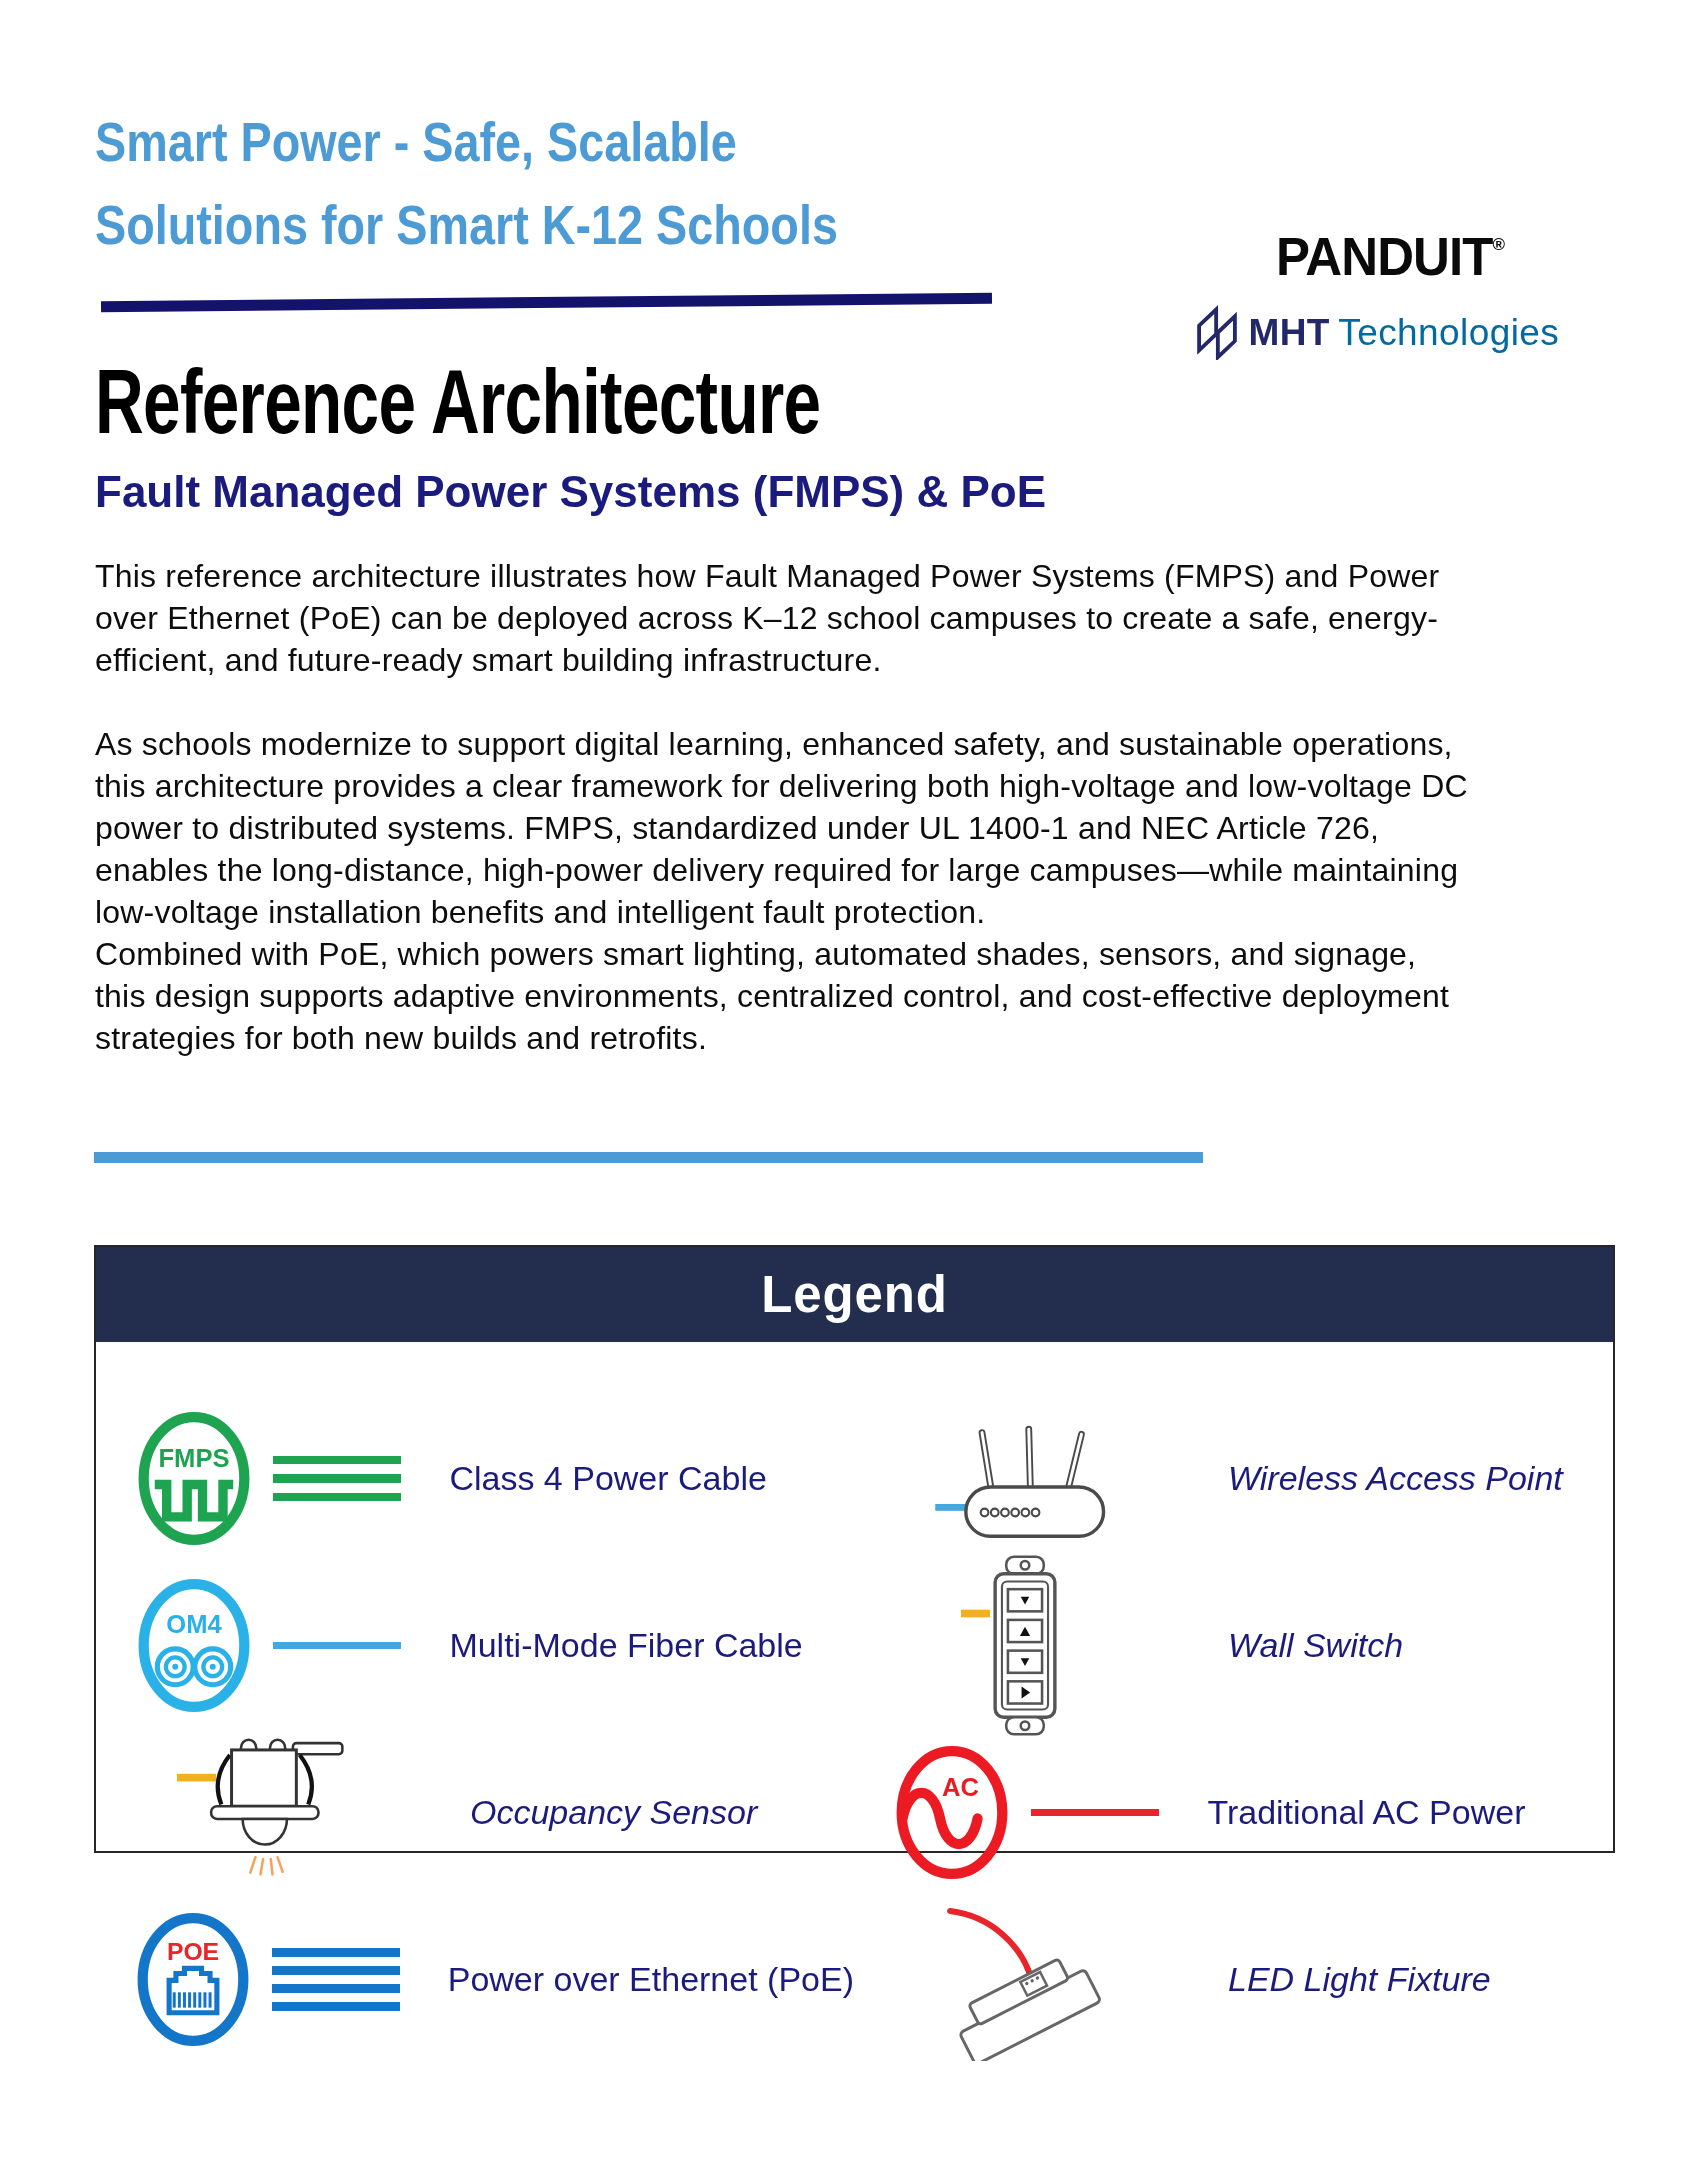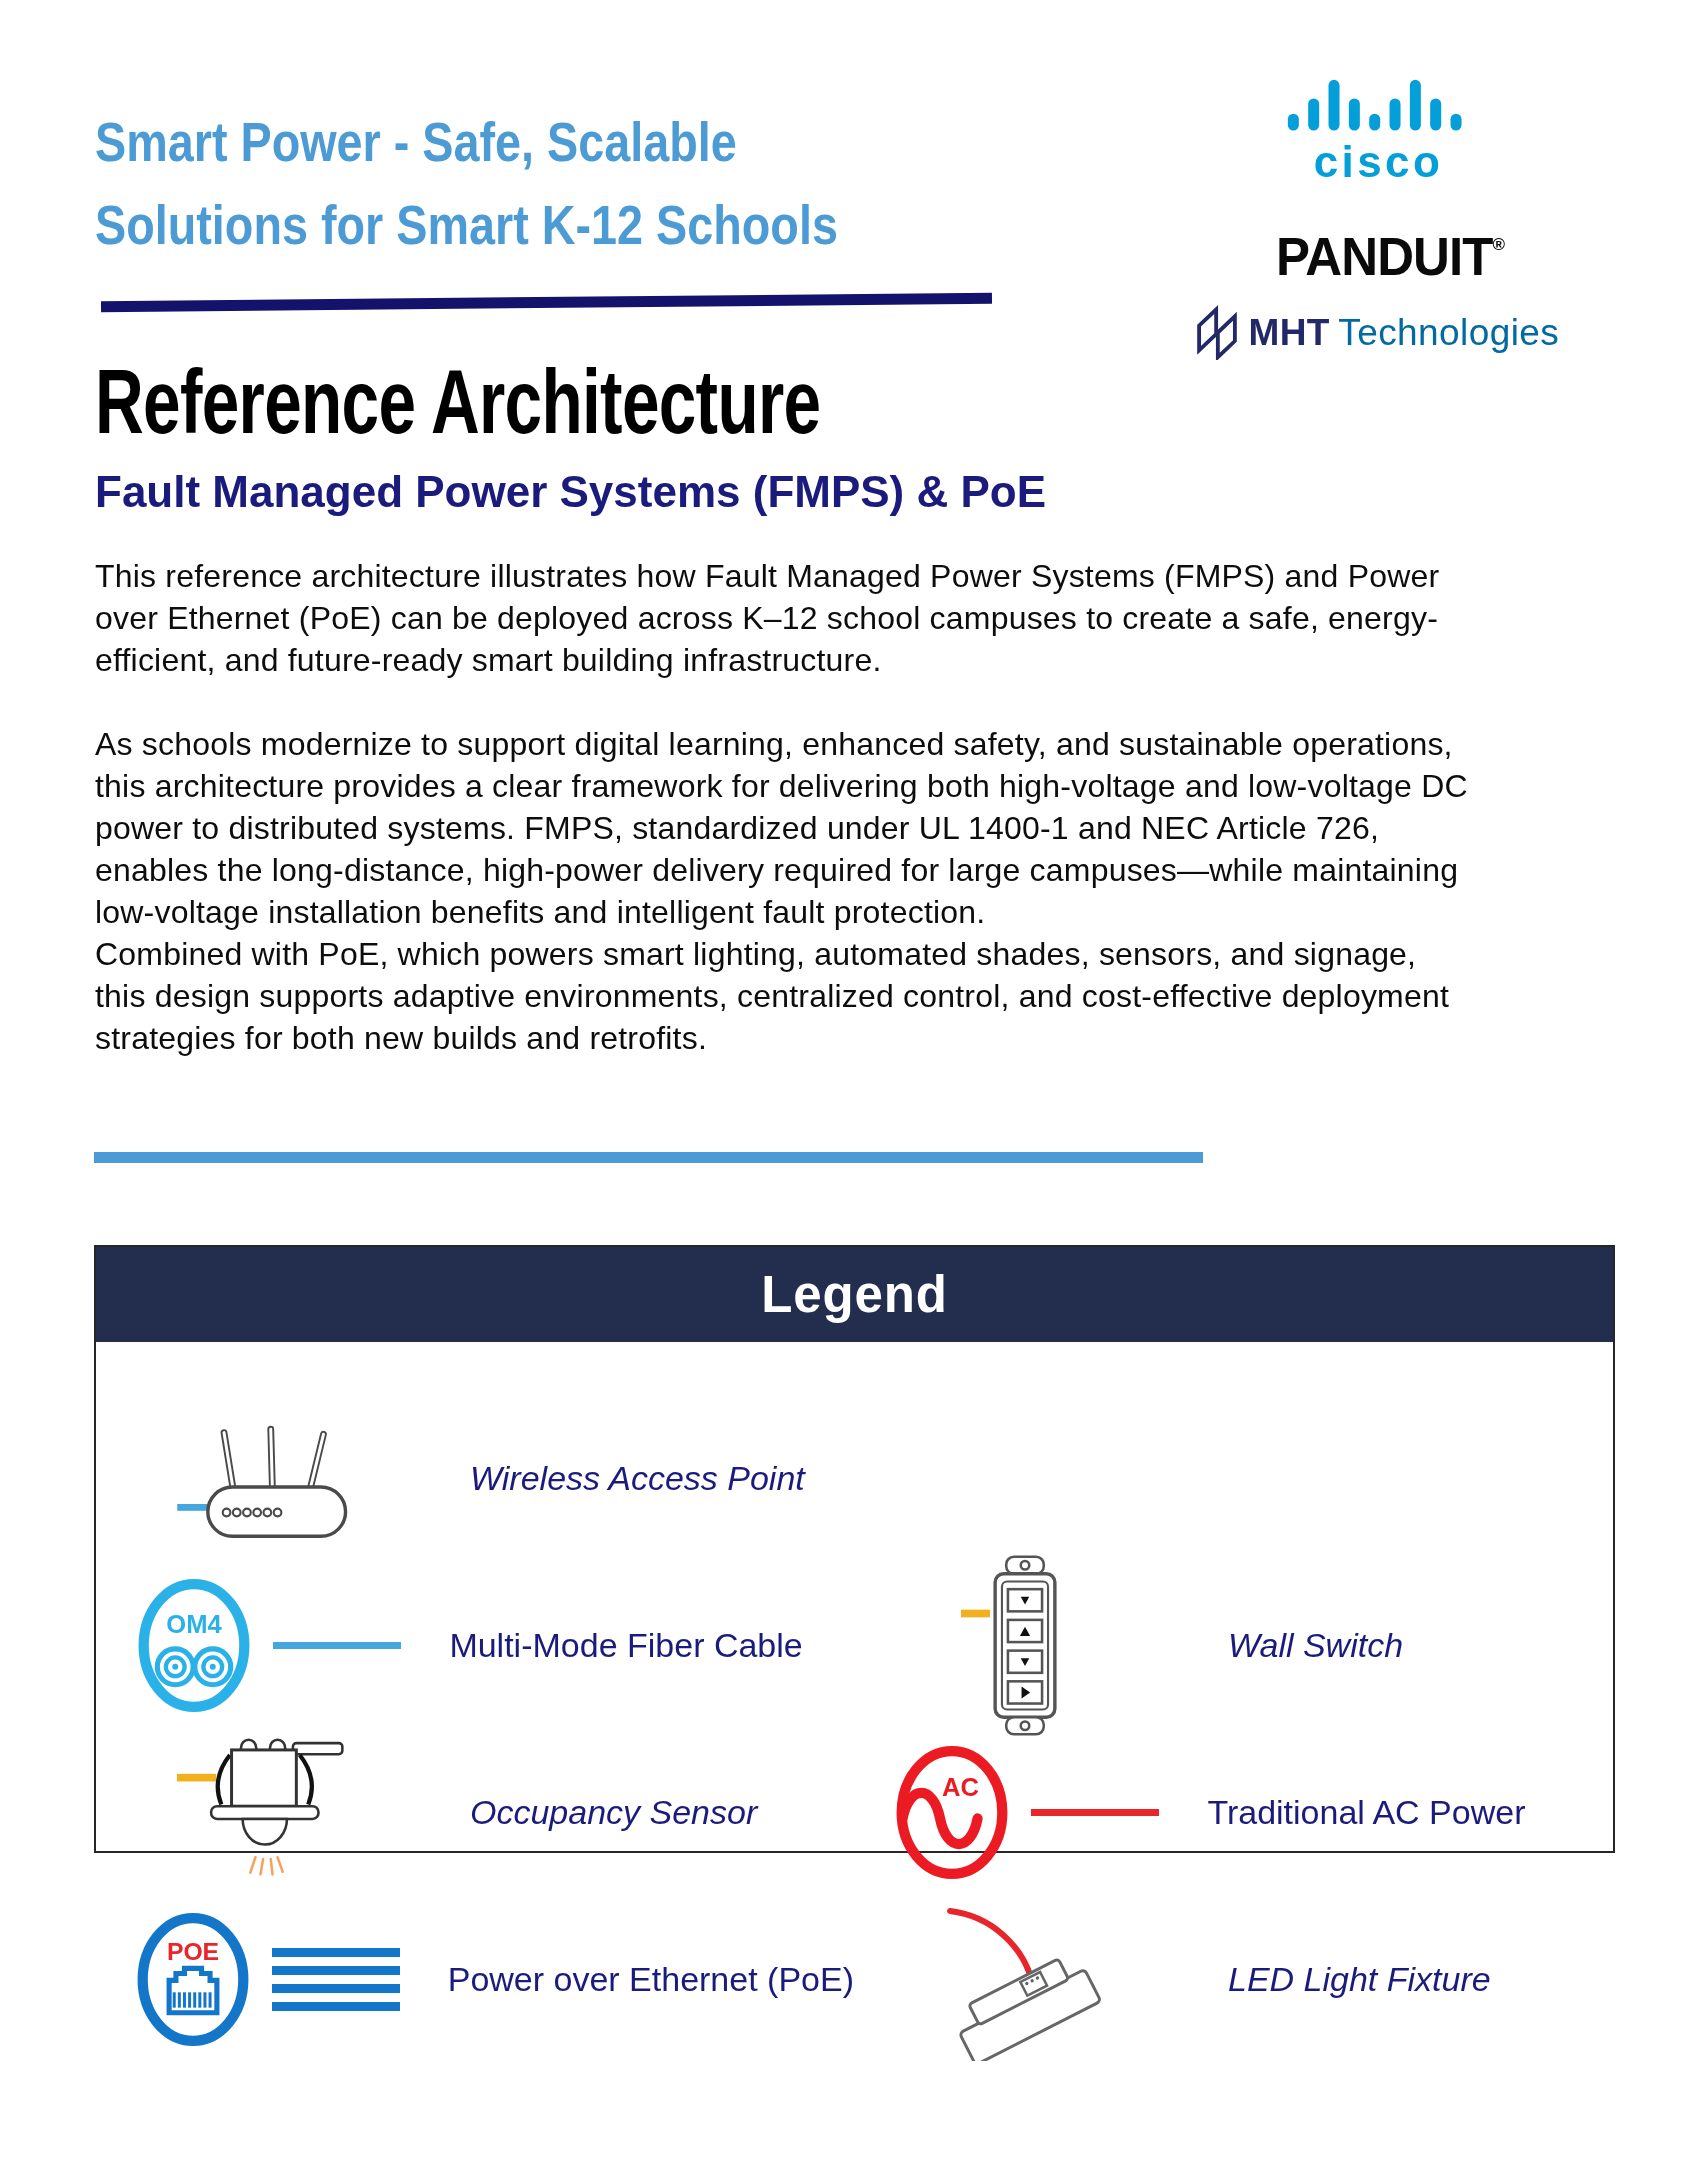--- a/index.html
+++ b/index.html
@@ -69,36 +69,20 @@
 </head>
 <body>
 
 <div class="page">
 
   <div class="doc-title">
     <div class="tline">Smart Power - Safe, Scalable</div>
     <div class="tline">Solutions for Smart K-12 Schools</div>
   </div>
 
-  <div class="cisco-block">
-    <svg width="193" height="61" viewBox="0 0 226 72">
-      <g fill="#049FD9">
-        <rect x="6" y="48" width="13" height="20" rx="6.5"></rect>
-        <rect x="30" y="30" width="13" height="38" rx="6.5"></rect>
-        <rect x="54" y="8" width="13" height="60" rx="6.5"></rect>
-        <rect x="78" y="30" width="13" height="38" rx="6.5"></rect>
-        <rect x="102" y="48" width="13" height="20" rx="6.5"></rect>
-        <rect x="126" y="30" width="13" height="38" rx="6.5"></rect>
-        <rect x="150" y="8" width="13" height="60" rx="6.5"></rect>
-        <rect x="174" y="30" width="13" height="38" rx="6.5"></rect>
-        <rect x="198" y="48" width="13" height="20" rx="6.5"></rect>
-      </g>
-    </svg>
-    <div class="cisco-word">cisco</div>
-  </div>
 
   <div class="panduit-block">
     <span class="panduit-word">PANDUIT</span><span class="panduit-reg">®</span>
   </div>
 
   <div class="mht-block">
     <svg width="46" height="55" viewBox="0 0 54 64">
       <path d="M6 24 L26 5 V34 L6 53 Z" fill="none" stroke="#232968" stroke-width="4.5"></path>
       <path d="M28 32 L48 13 V42 L28 61 Z" fill="none" stroke="#232968" stroke-width="4.5"></path>
     </svg>
@@ -125,20 +109,35 @@
 
   <div class="blue-rule"></div>
 
   <div class="legend-box">
     <div class="legend-header">
       <span>Legend</span>
     </div>
     <div class="legend-body">
 
       <div class="legend-row">
+        <div class="half left">
+          <div class="cell-badge">
+            <svg width="116" height="135" viewBox="0 0 136 158">
+              <ellipse cx="68" cy="79" rx="59" ry="72" fill="none" stroke="#1EA351" stroke-width="12"></ellipse>
+              <text x="68" y="66" text-anchor="middle" font-size="30" font-weight="bold" fill="#1EA351">FMPS</text>
+              <path d="M22 86 h14 v38 h24 v-38 h18 v38 h24 v-38 h12" fill="none" stroke="#1EA351" stroke-width="11"></path>
+            </svg>
+          </div>
+          <div class="cell-line">
+            <div class="bar green"></div>
+            <div class="bar green"></div>
+            <div class="bar green"></div>
+          </div>
+          <div class="cell-label">Class 4 Power Cable</div>
+        </div>
         <div class="half right">
           <div class="cell-icon">
             <svg width="179" height="119" viewBox="0 0 210 140">
               <rect x="0" y="100" width="40" height="8" fill="#45A7DD"></rect>
               <g stroke="#4a4a4a" stroke-width="8" stroke-linecap="round">
                 <line x1="66" y1="84" x2="55" y2="16"></line>
                 <line x1="112" y1="84" x2="110" y2="12"></line>
                 <line x1="156" y1="84" x2="172" y2="18"></line>
               </g>
               <g stroke="#ffffff" stroke-width="3.5" stroke-linecap="round">

